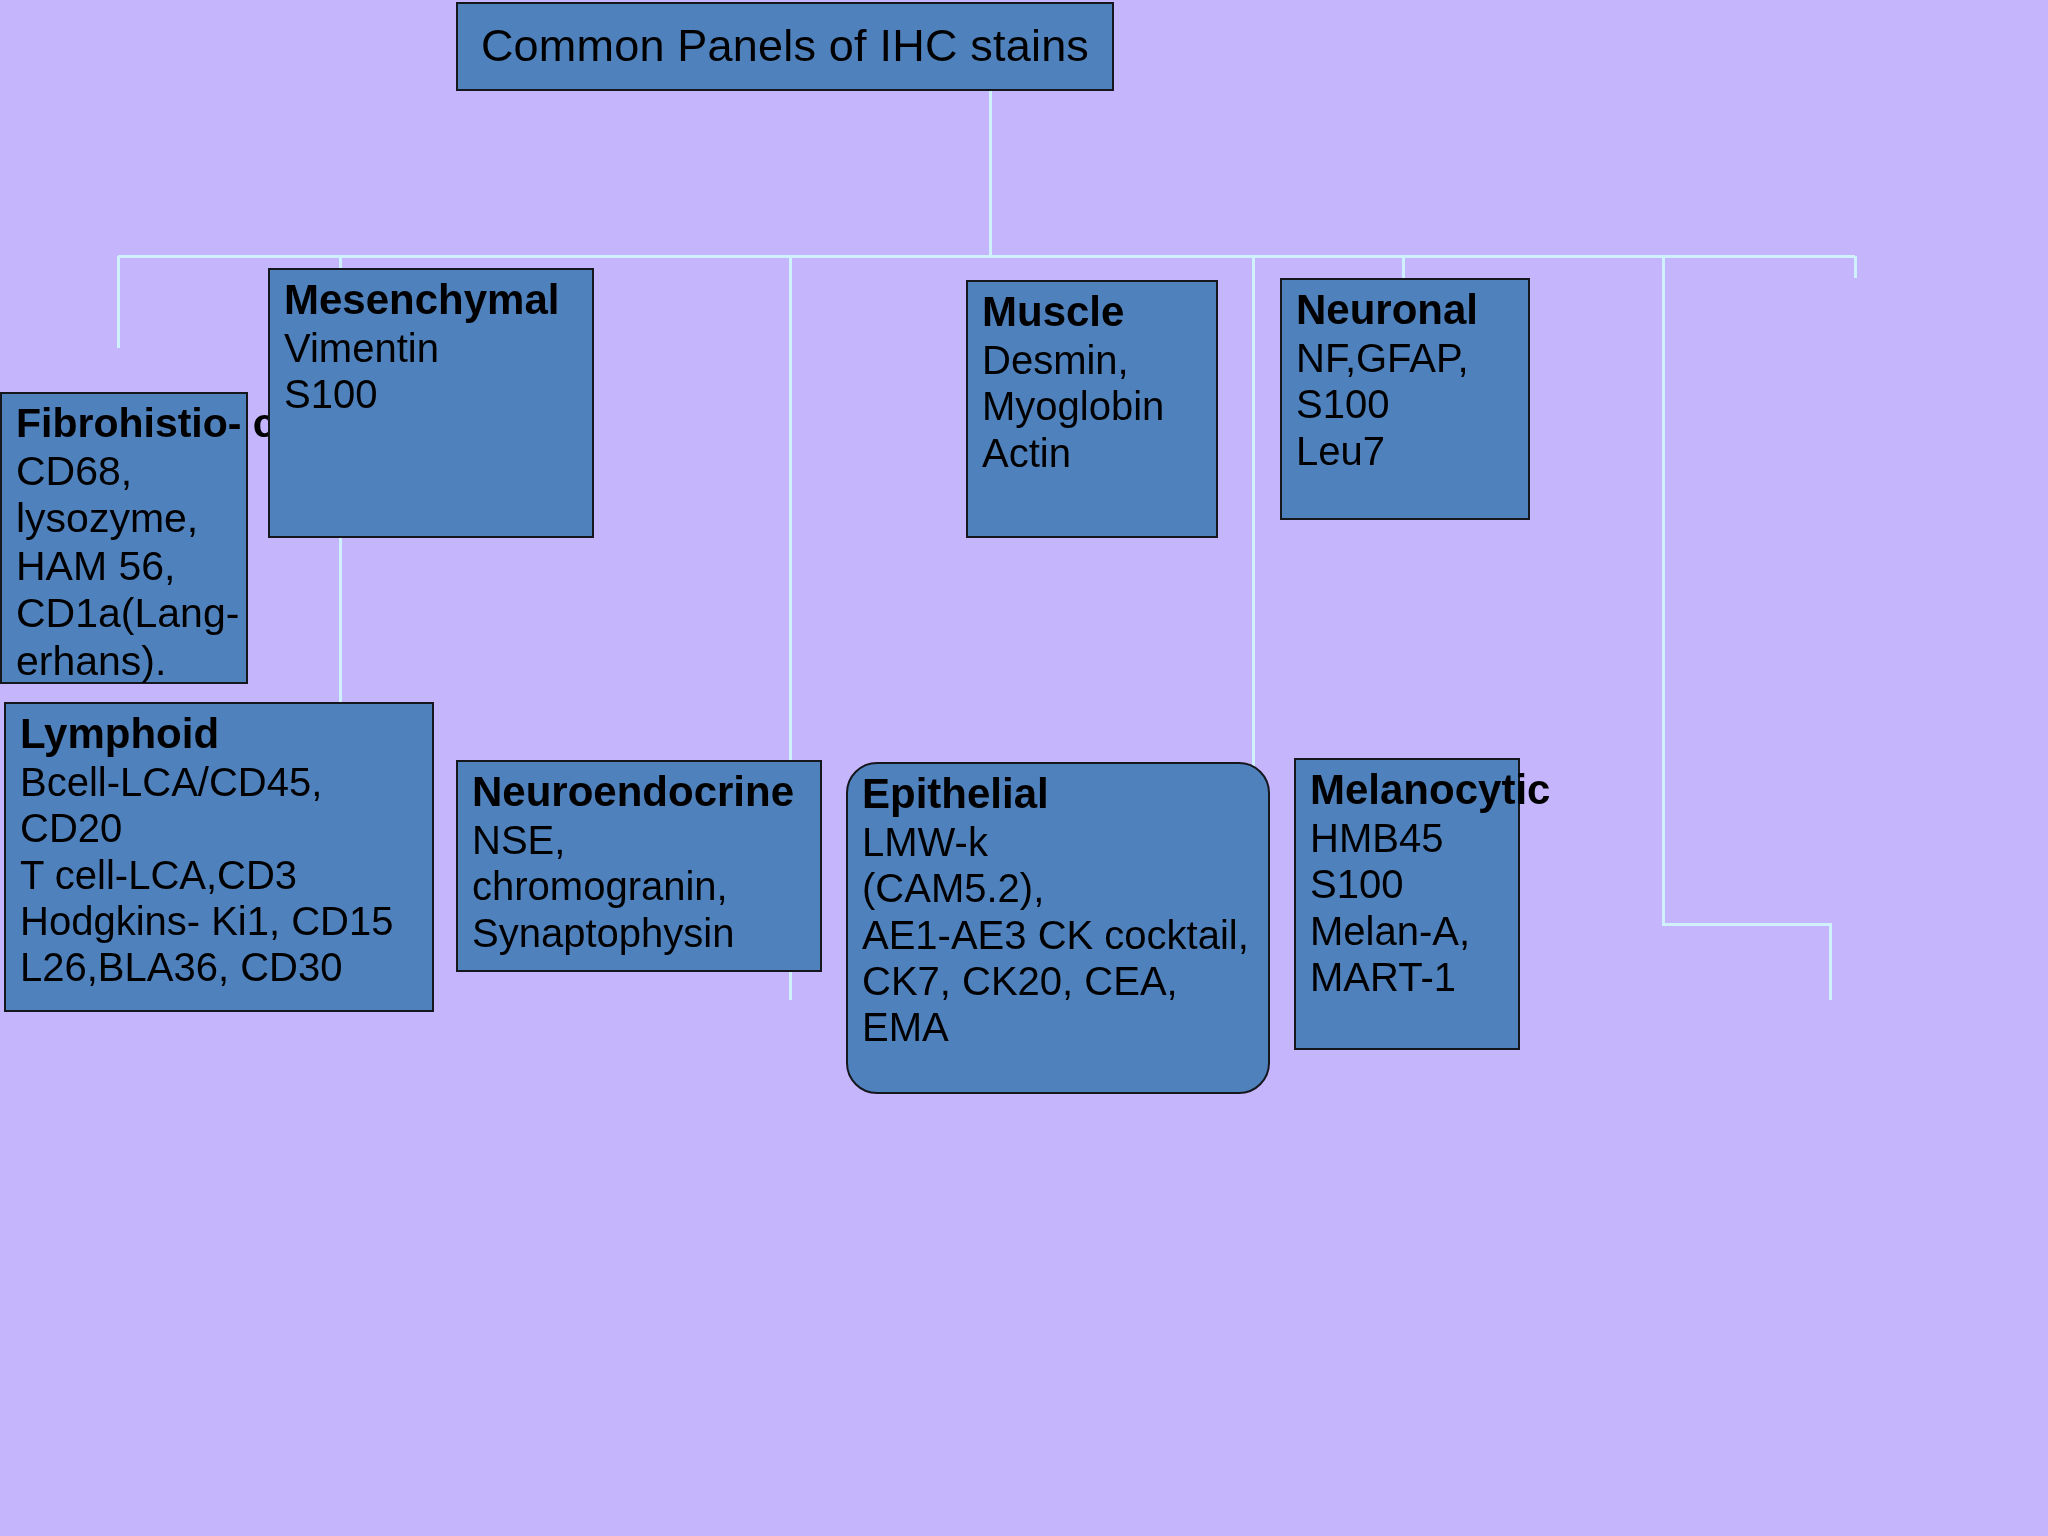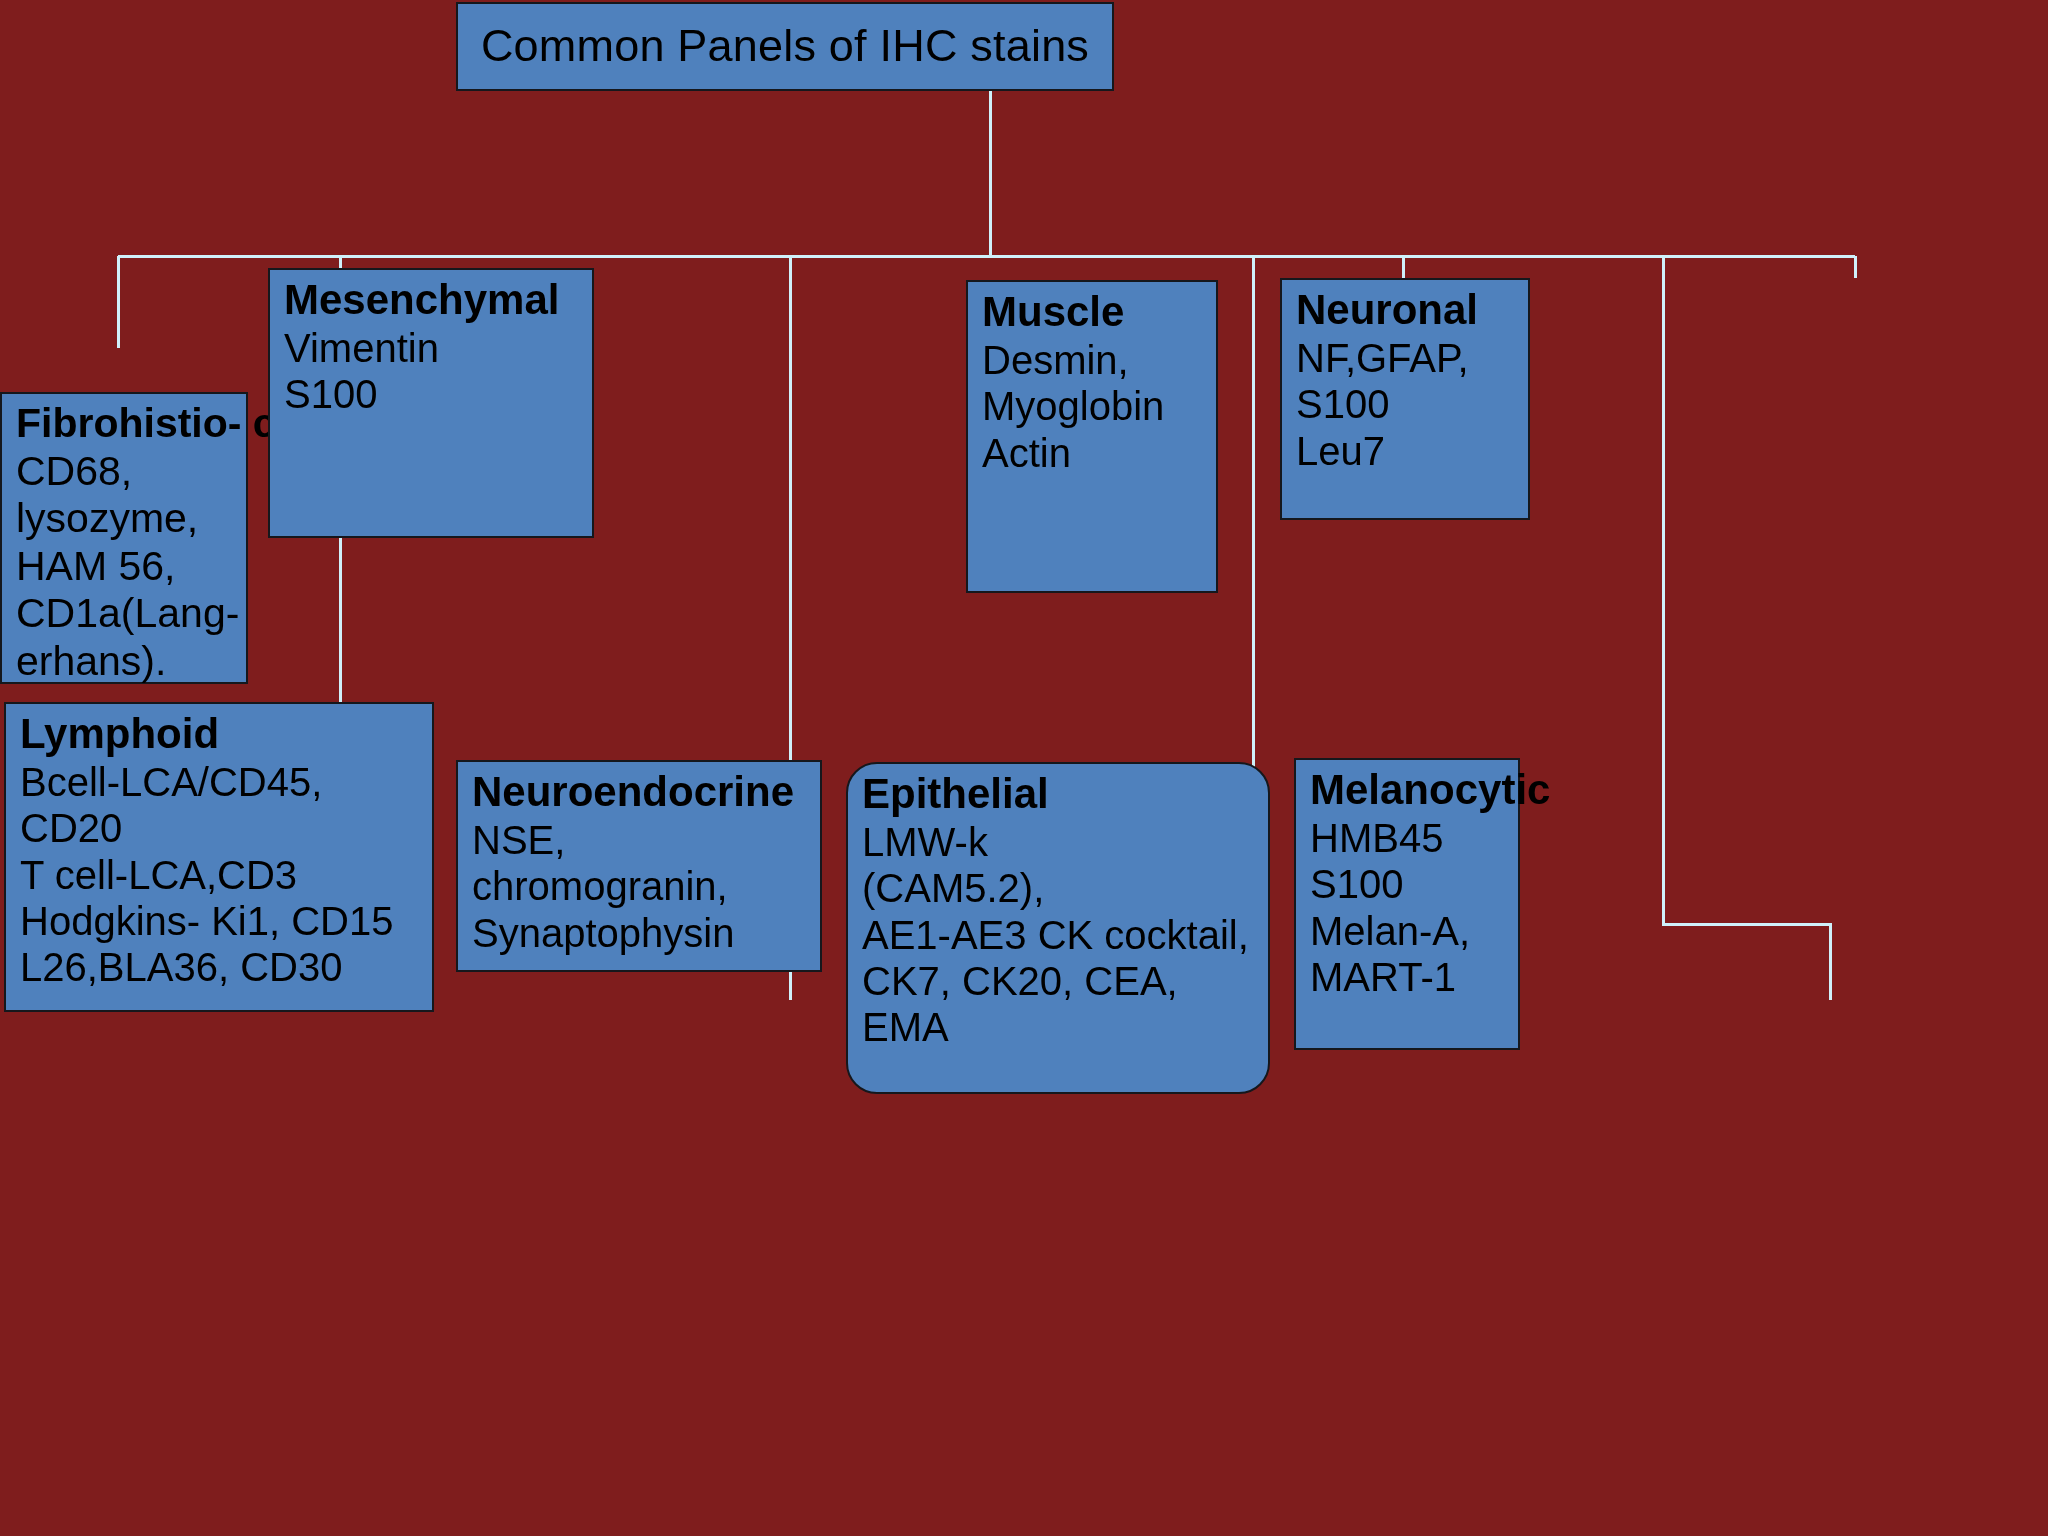--- a/index.html
+++ b/index.html
@@ -1,19 +1,19 @@
 <!DOCTYPE html>
 <html><head>
 <meta charset="utf-8">
 <style>
   html,body{margin:0;padding:0;background:#ffffff;}
   #stage{
     position:relative;
     width:2048px;height:1536px;
-    background:#7f1d1d;
+    background:#c4b5fd;
     font-family:"Liberation Sans", sans-serif;
     overflow:hidden;
   }
   .node{
     position:absolute;
     background:#4F81BD;
     border:2px solid #15171c;
     box-sizing:border-box;
     color:#000000;
     padding:6px 10px 6px 14px;
@@ -34,21 +34,21 @@
   #root{
     left:456px;top:2px;width:658px;height:89px;
     padding:0;display:flex;align-items:center;justify-content:center;
   }
   #root .title{font-size:45px;font-weight:normal;letter-spacing:.2px;}
 
   
   #n-fibro   {left:0px;  top:392px; width:248px; height:292px;}
   #n-mes     {left:268px;top:268px; width:326px; height:270px;}
   #n-endo    {left:614px;top:280px; width:328px; height:258px;}
-  #n-muscle  {left:966px;top:280px; width:252px; height:313px;}
+  #n-muscle  {left:966px;top:280px; width:252px; height:258px;}
   #n-neuro   {left:1280px;top:278px;width:250px; height:242px;}
 
   
   #n-lymph   {left:4px;  top:702px; width:430px; height:310px;}
   #n-nendo   {left:456px;top:760px; width:366px; height:212px;}
   #n-epi     {left:846px;top:762px; width:424px; height:332px;border-radius:31px;}
   #n-melano  {left:1294px;top:758px;width:226px; height:292px;}
 
   .node#n-fibro   .title, .node#n-fibro   .body {font-size:41px;}
   .node#n-mes     .title{font-size:42px;} .node#n-mes .body{font-size:40px;}

